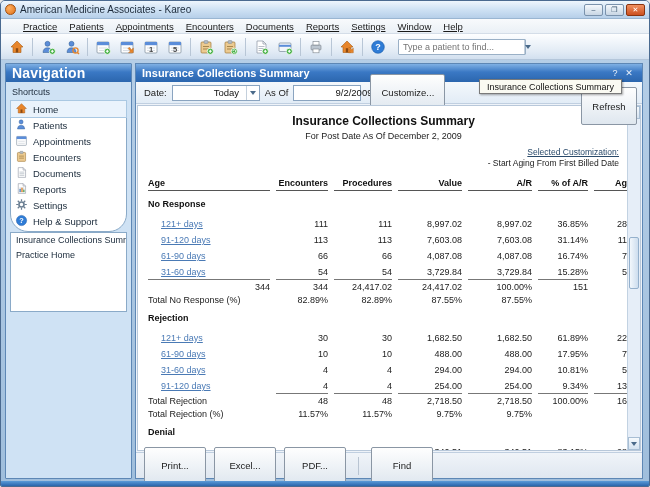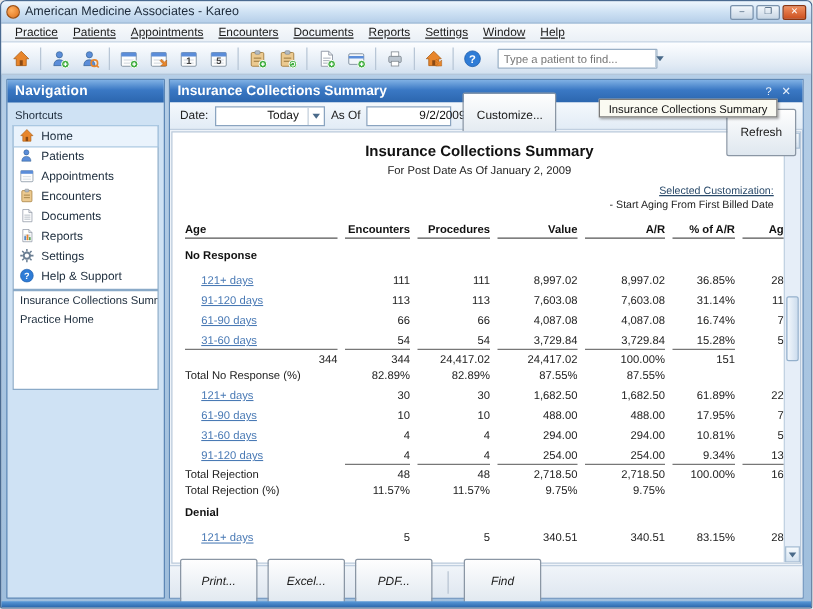--- a/index.html
+++ b/index.html
@@ -10,35 +10,35 @@
   
   .titlebar { position:absolute; top:0; left:0; right:0; height:18px; display:flex; align-items:center; padding:0 4px; background:linear-gradient(#eef6fd,#cfe2f4 50%,#b6cfe9); border-bottom:1px solid #9ab6d2; }
   .app-icon { width:11px; height:11px; border-radius:6px; background:radial-gradient(circle at 35% 35%, #ffb060, #e07018); border:1px solid #a05010; margin-right:4px; }
   .title-text { font-size:10px; color:#1c2a3a; flex:1; white-space:nowrap; overflow:hidden; }
   .winbtns { display:flex; gap:2px; }
   .winbtn { width:19px; height:12px; border:1px solid #7a92ac; border-radius:2px; background:linear-gradient(#f4f8fc,#c8d6e4); font-size:7px; line-height:10px; text-align:center; color:#34506c; }
   .winbtn.close { background:linear-gradient(#f09060,#cc5020); border-color:#8a3410; color:#fff; }
   .glyph-min::before{content:"–";} .glyph-max::before{content:"❐";} .glyph-x::before{content:"✕";}
 
   
-  .menubar { position:absolute; top:18px; left:0; right:0; height:15px; background:linear-gradient(#f8fafc,#eaf0f6); border-bottom:1px solid #d4dde8; display:flex; align-items:center; padding-left:6px; gap:2px; }
+  .menubar { position:absolute; top:18px; left:0; right:0; height:15px; background:linear-gradient(#f8fafc,#eaf0f6); border-bottom:1px solid #d4dde8; display:flex; align-items:center; padding-left:17px; gap:2px; }
   .menu-item { font-size:9.5px; color:#1a1a1a; padding:1px 5px; text-decoration:underline; cursor:default; }
 
   
   .toolbar { position:absolute; top:33px; left:0; right:0; height:26px; background:linear-gradient(#fdfeff,#e2ebf5 70%,#d2e0ef); border-bottom:1px solid #b4c6da; display:flex; align-items:center; padding-left:4px; }
   .tbtn { width:24px; height:22px; display:flex; align-items:center; justify-content:center; border-radius:2px; }
   .tsep { width:1px; height:18px; background:#b8c6d6; margin:0 3px; }
   .searchbox { margin-left:8px; width:128px; height:16px; background:#fff; border:1px solid #9ab0c6; display:flex; align-items:center; border-radius:1px; }
   .searchbox input { flex:1; border:none; outline:none; font-family:"Liberation Sans",sans-serif; font-size:9px; color:#8a94a0; padding:0 4px; background:transparent; }
   .dd-arrow { width:13px; height:100%; border-left:1px solid #c4d0dc; display:flex; align-items:center; justify-content:center; }
   .dd-arrow::before { content:""; border-left:3px solid transparent; border-right:3px solid transparent; border-top:4px solid #4a6a8a; }
 
   
   .sidebar { position:absolute; left:4px; top:62px; width:127px; bottom:7px; border:1px solid #5d87b5; background:#cfe2f4; border-radius:1px; }
-  .nav-header { height:18px; background:linear-gradient(#7fb0e4,#3a78c4 45%,#2b66ae); color:#fff; font-size:11px; font-weight:bold; display:flex; align-items:center; padding-left:6px; letter-spacing:.2px; }
+  .nav-header { height:18px; background:linear-gradient(#7fb0e4,#3a78c4 45%,#2b66ae); color:#fff; font-size:14px; font-weight:bold; display:flex; align-items:center; padding-left:6px; letter-spacing:.2px; }
   .side-label { font-size:9px; color:#1c2a3a; padding:5px 6px 3px 6px; }
   .listbox { margin:0 4px; background:#fff; border:1px solid #8aaac8; }
   .side-item { display:flex; align-items:center; gap:4px; height:16px; padding-left:4px; font-size:9.5px; color:#1a2a3a; }
   .side-item.sel { background:#eaf3fc; outline:1px solid #aac8e2; }
   .ow-item { height:15px; font-size:9px; color:#1a2a3a; padding:2px 0 0 5px; white-space:nowrap; overflow:hidden; }
 
   
   .mainpanel { position:absolute; left:134px; right:6px; top:62px; bottom:7px; border:1px solid #5d87b5; background:#eef3f9; }
   .panel-header { height:18px; background:linear-gradient(#7fb0e4,#3a78c4 45%,#2b66ae); display:flex; align-items:center; padding:0 6px; }
   .panel-title { color:#fff; font-size:11px; font-weight:bold; flex:1; }
@@ -80,21 +80,21 @@
   .trow.link .lbl { padding-left:13px; }
   .trow.link a { color:#4a7ab5; text-decoration:underline; font-size:9px; }
   .sec-name { font-weight:bold; font-size:9px; color:#111; margin-top:8px; height:14px; }
   .trow.total { height:15px; }
   .trow.total .cell { padding-top:2px; }
   .trow.total .cell.rule { border-top:1px solid #777; }
   .trow.pct { height:13px; }
 
   
   .panel-footer { position:absolute; left:0; right:0; bottom:0; height:26px; background:linear-gradient(#f0f4f9,#dfe7f0); border-top:1px solid #c0cfe0; display:flex; align-items:center; padding-left:8px; gap:8px; }
-  .fbtn { width:62px;font-style:italic; }
+  .fbtn { width:62px; }
   .fsep { width:1px; height:18px; background:#b8c4d2; margin:0 4px; }
 
   svg { display:block; }
 </style>
 </head>
 <body>
 
 <div id="frame">
 
   <div class="titlebar">
@@ -276,21 +276,21 @@
       </div>
       <div class="searchbox">
         <input placeholder="Type a patient to find..." style="">
         <span class="dd-arrow"></span>
       </div>
     </div>
 
   <div class="sidebar">
     <div class="nav-header">Navigation</div>
     <div class="side-label">Shortcuts</div>
-    <div class="listbox" style="height:132px;">
+    <div class="listbox" style="height:132px;border-radius:18px;">
         <div class="side-item sel">
           <span style="width: 14px; height: 14px;">
             <svg width="13" height="13" viewBox="0 0 16 16">
               <path d="M8 2 L14 8 H12 V13.5 H4 V8 H2 Z" fill="#e8862c" stroke="#a85a10" stroke-width="0.6"></path>
               <rect x="6.8" y="9.2" width="2.4" height="4.2" fill="#8a4a14"></rect>
             </svg>
           </span>
           <span>Home</span>
         </div>
         <div class="side-item">
@@ -405,21 +405,21 @@
       </div>
       <div class="btn" style="margin-left:4px;">Customize...</div>
     </div>
 
     <div class="tooltip">Insurance Collections Summary</div>
     <div class="btn refresh-btn">Refresh</div>
 
     <div class="report">
       <div class="rinner">
         <div class="rtitle">Insurance Collections Summary</div>
-        <div class="rsub">For Post Date As Of January 2, 2009</div>
+        <div class="rsub">For Post Date As Of December 2, 2009</div>
         <div class="rcustom"><span class="clink">Selected Customization:</span></div>
         <div class="rnote">- Start Aging From First Billed Date</div>
         <div class="rtable">
             <div class="trow head">
               <span class="cell lbl">Age</span>
               <span class="cell">Encounters</span>
               <span class="cell">Procedures</span>
               <span class="cell">Value</span>
               <span class="cell">A/R</span>
               <span class="cell">% of A/R</span>
@@ -472,20 +472,21 @@
             </div>
             <div class="trow pct">
               <span class="cell lbl">Total No Response (%)</span>
               <span class="cell">82.89%</span>
               <span class="cell">82.89%</span>
               <span class="cell">87.55%</span>
               <span class="cell">87.55%</span>
               <span class="cell"></span>
               <span class="cell"></span>
             </div>
+            <div class="sec-name">Rejection</div>
             <div class="trow link">
               <span class="cell lbl"><a href="#">121+ days</a></span>
               <span class="cell">30</span>
               <span class="cell">30</span>
               <span class="cell">1,682.50</span>
               <span class="cell">1,682.50</span>
               <span class="cell">61.89%</span>
               <span class="cell">221</span>
             </div>
             <div class="trow link">

